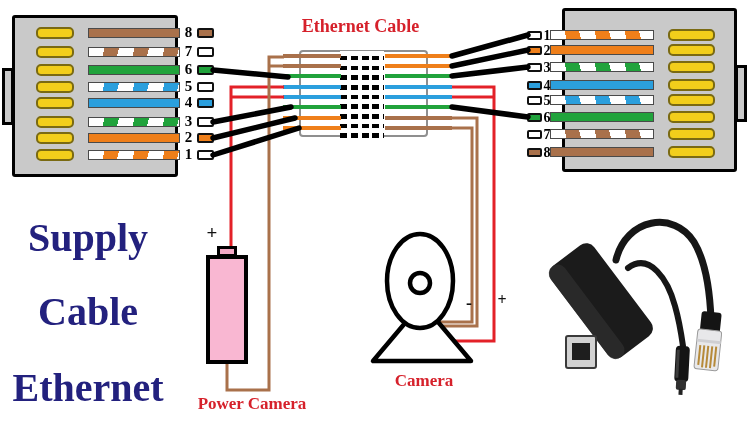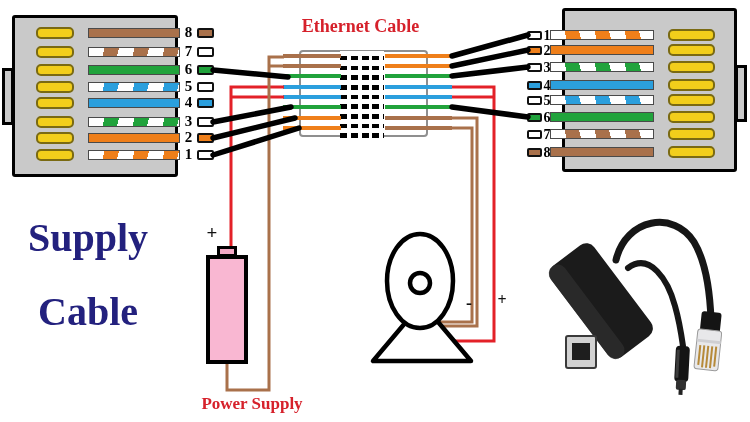--- a/index.html
+++ b/index.html
@@ -195,22 +195,24 @@
         <rect x="-6" y="4" width="3" height="28" fill="#3c3c3c"></rect>
         <rect x="-5" y="34" width="10" height="10" rx="2" fill="#303030"></rect>
         <rect x="-2" y="43" width="4" height="6" fill="#222"></rect>
       </g>
     </g>
   </svg>
 
   <div class="bat-term"></div>
   <div class="bat-body"></div>
   <div class="sign" style="left:203px;top:222px;width:18px;font-size:19px;">+</div>
-  <div class="red-label" style="left:188px;top:394px;width:128px;">Power Supply</div>
+  <div class="red-label" style="left:188px;top:394px;width:128px;">Power Camera</div>
 
   <div class="sign" style="left:462px;top:293px;width:14px;font-size:18px;">-</div>
   <div class="sign" style="left:494px;top:291px;width:16px;font-size:16px;">+</div>
+  <div class="red-label" style="left:384px;top:371px;width:80px;">Camera</div>
 
   <div class="red-label" style="left:288px;top:16px;width:145px;font-size:18px;font-family:Liberation Serif, serif;">Ethernet Cable</div>
   <div class="title-line" style="top:216px;">Supply</div>
   <div class="title-line" style="top:290px;">Cable</div>
+  <div class="title-line" style="top:366px;">Ethernet</div>
 
 </div>
 
 </body></html>

